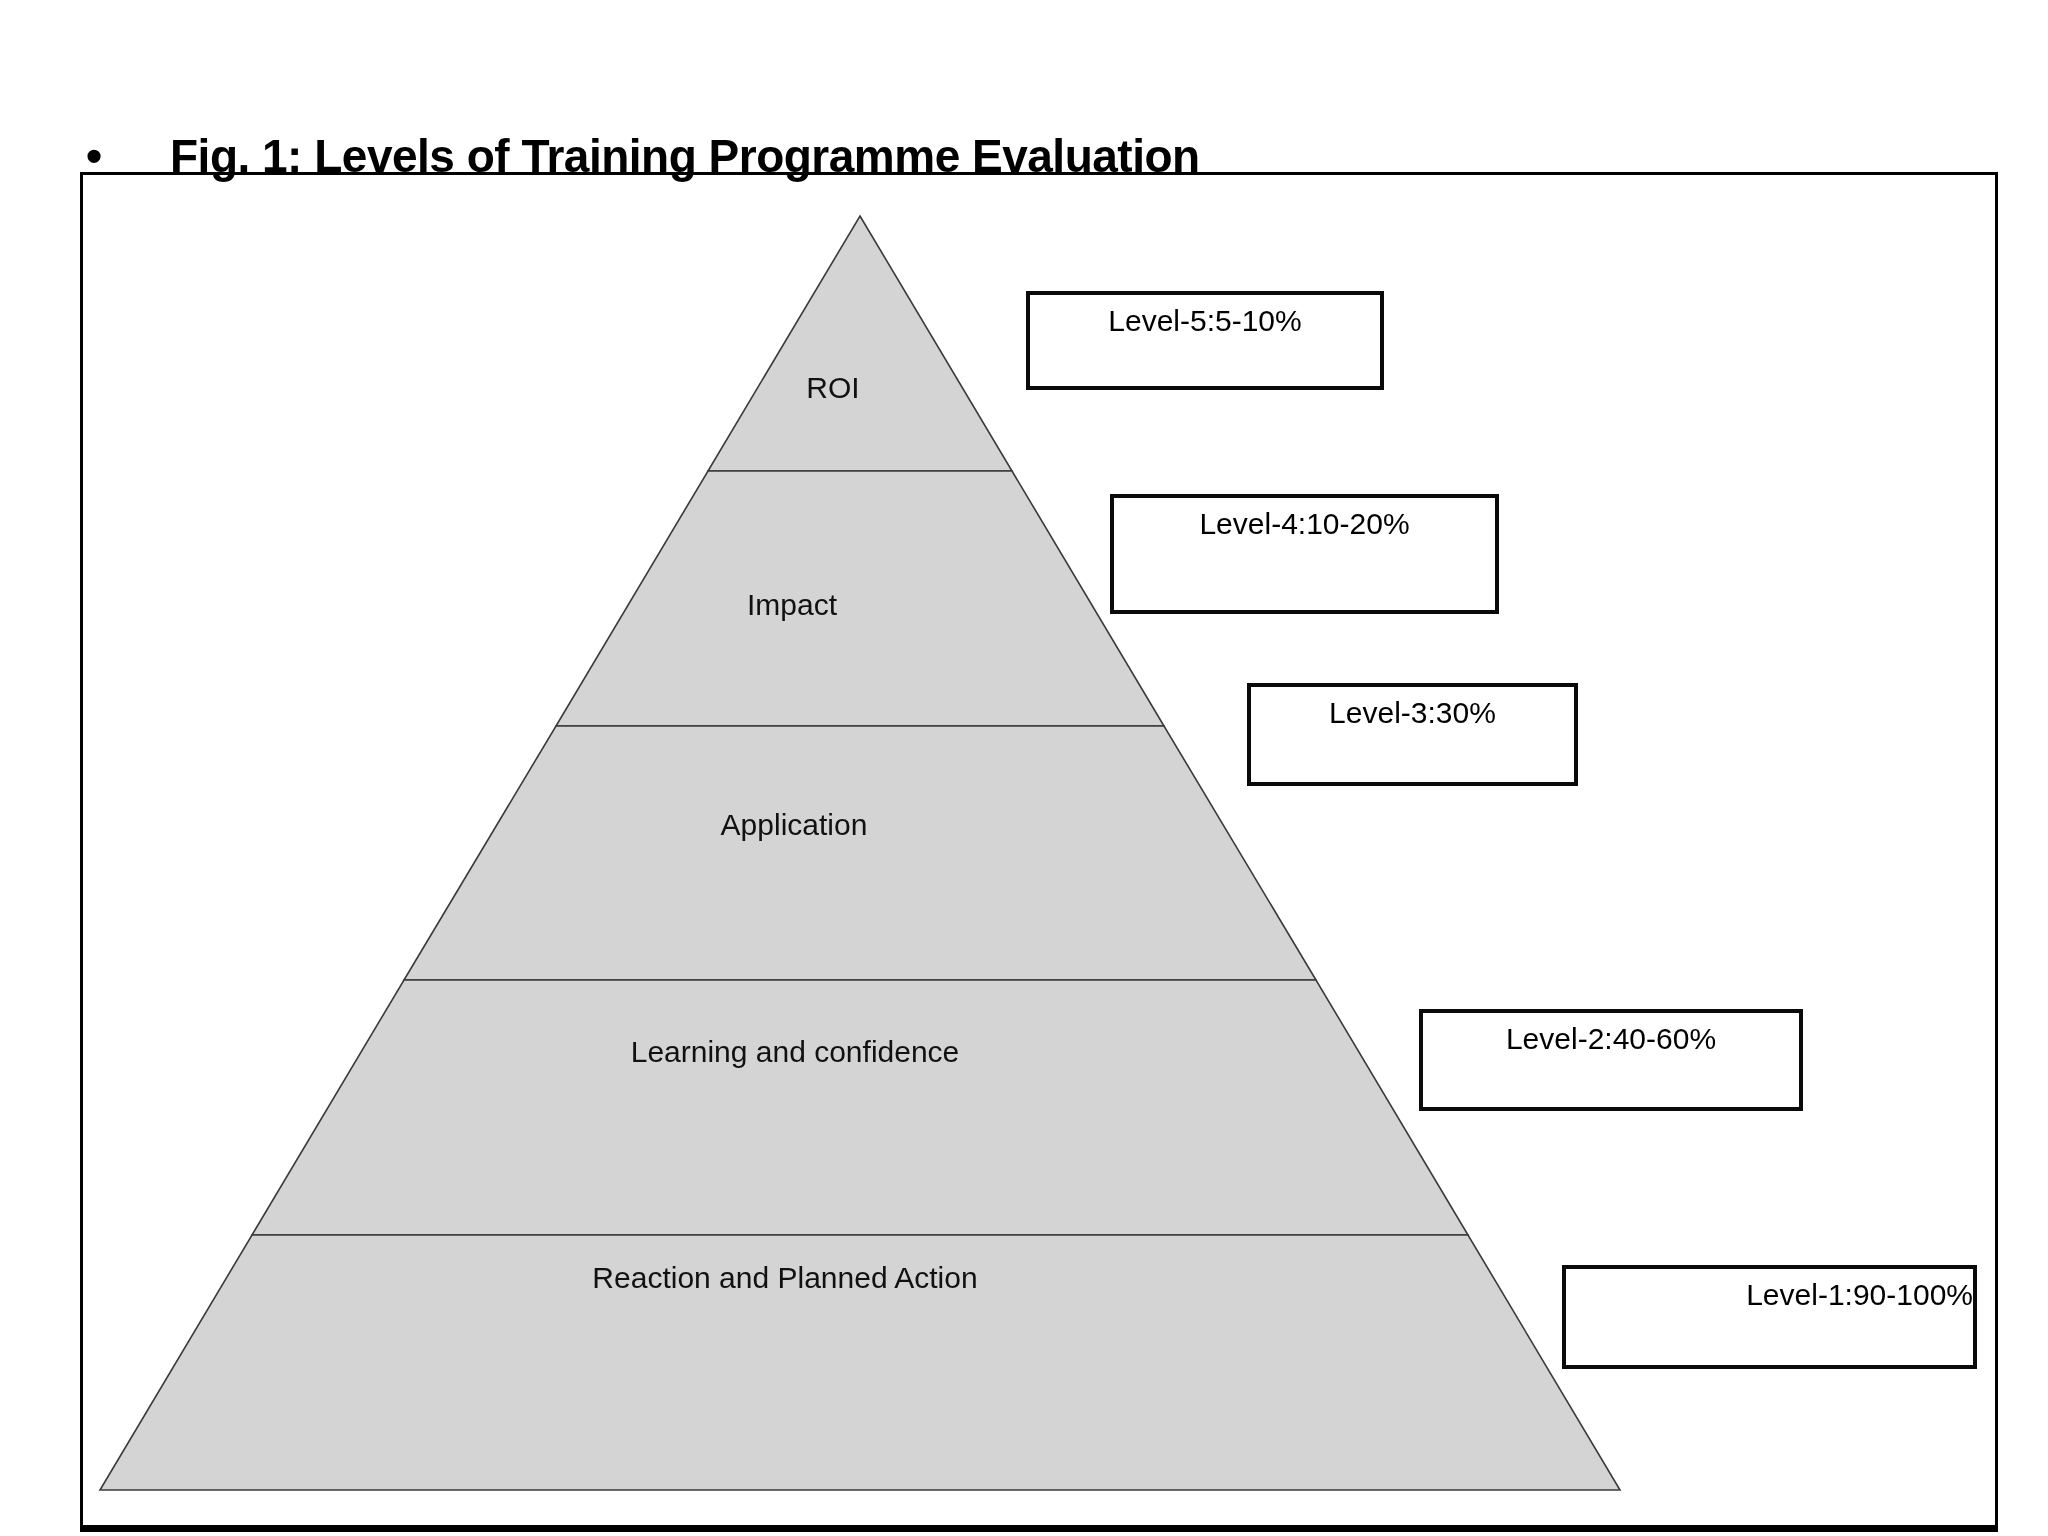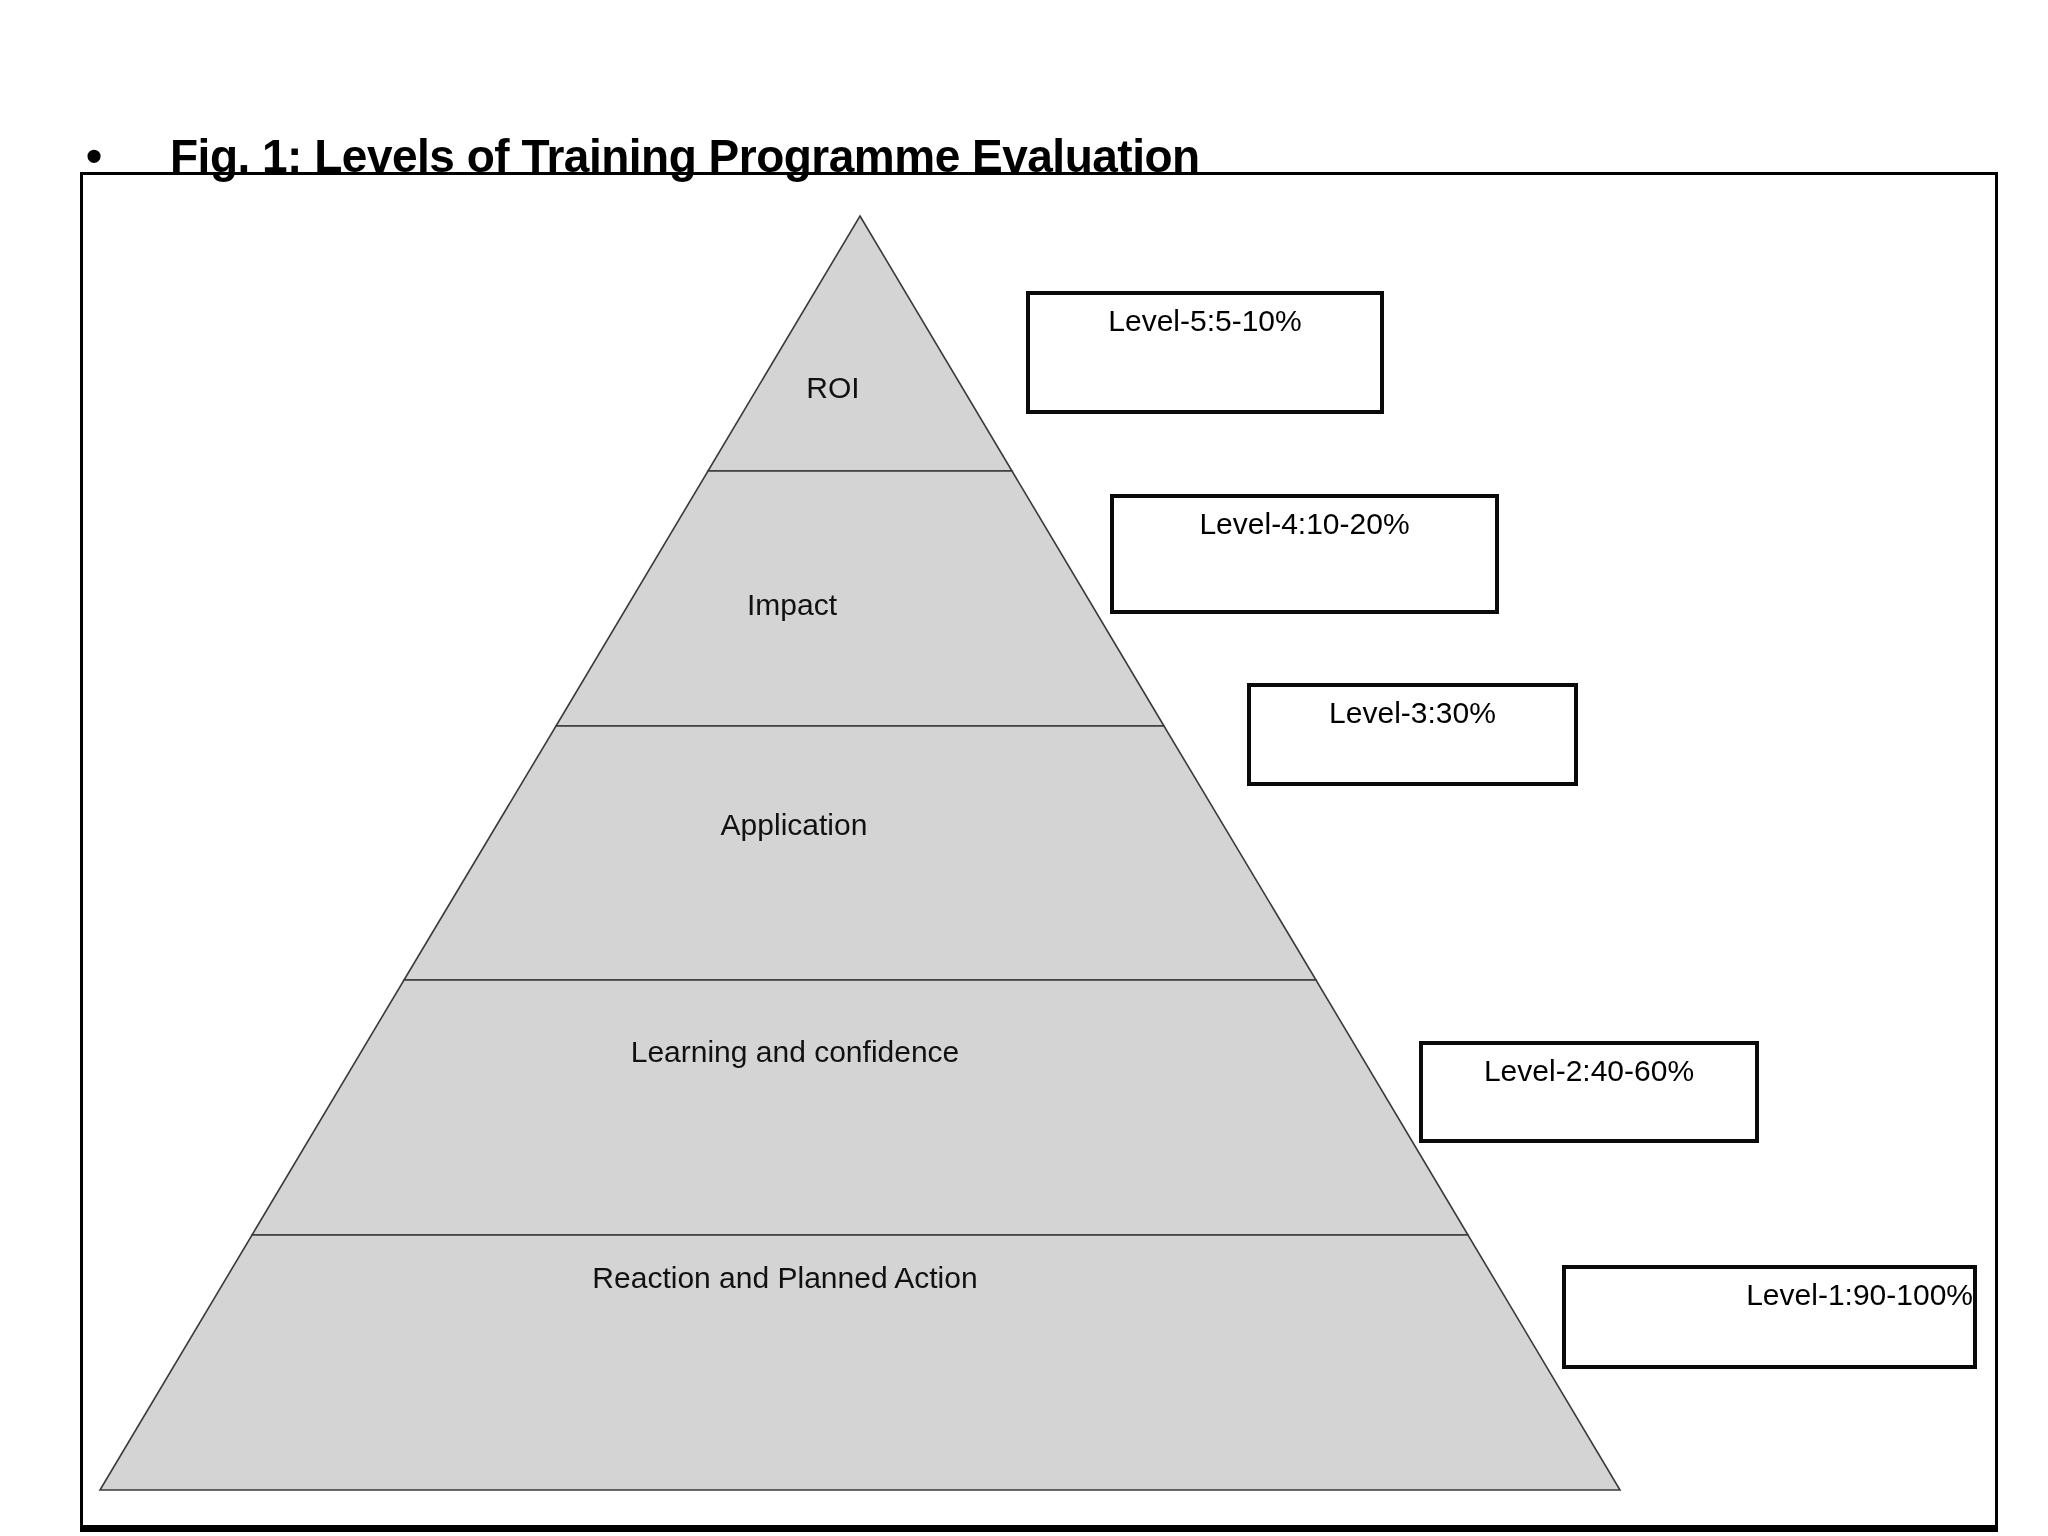--- a/index.html
+++ b/index.html
@@ -69,24 +69,24 @@
     position: absolute;
     background: #ffffff;
     border: 4px solid #0a0a0a;
     font-size: 30px;
     line-height: 34px;
     text-align: center;
     padding-top: 9px;
     z-index: 4;
     white-space: nowrap;
   }
-  .callout-5 { left: 1026px; top: 291px;  width: 358px; height: 123px; }
+  .callout-5 { left: 1026px; top: 291px;  width: 358px; height: 99px; }
   .callout-4 { left: 1110px; top: 494px;  width: 389px; height: 120px; }
   .callout-3 { left: 1247px; top: 683px;  width: 331px; height: 103px; }
-  .callout-2 { left: 1419px; top: 1041px; width: 340px; height: 102px; }
+  .callout-2 { left: 1419px; top: 1009px; width: 384px; height: 102px; }
   .callout-1 { left: 1562px; top: 1265px; width: 415px; height: 104px; text-align: right; }
 </style>
 </head>
 <body>
 
 <span class="title-bullet">•</span>
 <h1 class="figure-title">Fig. 1: Levels of Training Programme Evaluation</h1>
 
 <div class="outer-frame"></div>
 

